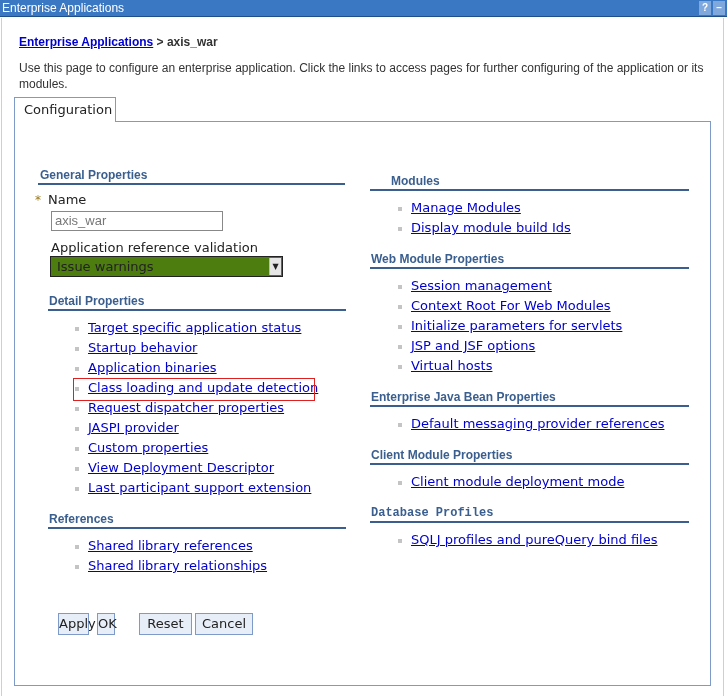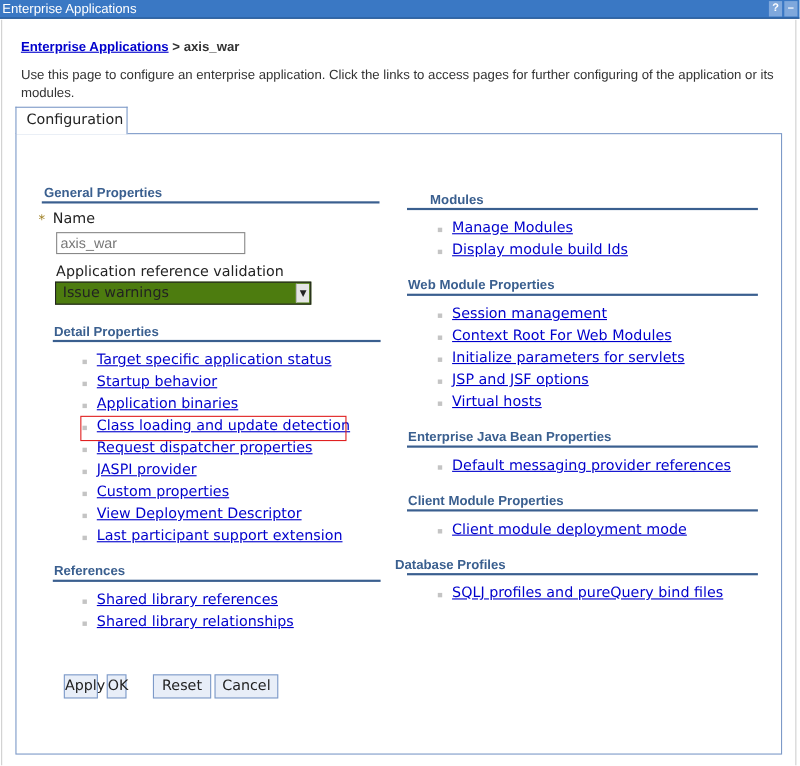--- a/index.html
+++ b/index.html
@@ -161,21 +161,21 @@
 <ul class="link-list" style="left:398px; top:414px;">
   <li><a href="#">Default messaging provider references</a></li>
 </ul>
 
 <div class="sec-title" style="left:371px; top:448px;">Client Module Properties</div>
 <div class="sec-rule" style="left:370px; top:463px; width:319px;"></div>
 <ul class="link-list" style="left:398px; top:472px;">
   <li><a href="#">Client module deployment mode</a></li>
 </ul>
 
-<div class="sec-title" style="left:359px; top:506px;">Database Profiles</div>
+<div class="sec-title" style="left:371px; top:506px;font-family:Liberation Mono, monospace;">Database Profiles</div>
 <div class="sec-rule" style="left:370px; top:521px; width:319px;"></div>
 <ul class="link-list" style="left:398px; top:530px;">
   <li><a href="#">SQLJ profiles and pureQuery bind files</a></li>
 </ul>
 
 <div class="btn" style="left:58px; width:31px;">Apply</div>
 <div class="btn" style="left:97px; width:18px;">OK</div>
 <div class="btn" style="left:139px; width:53px;">Reset</div>
 <div class="btn" style="left:195px; width:58px;">Cancel</div>
 

